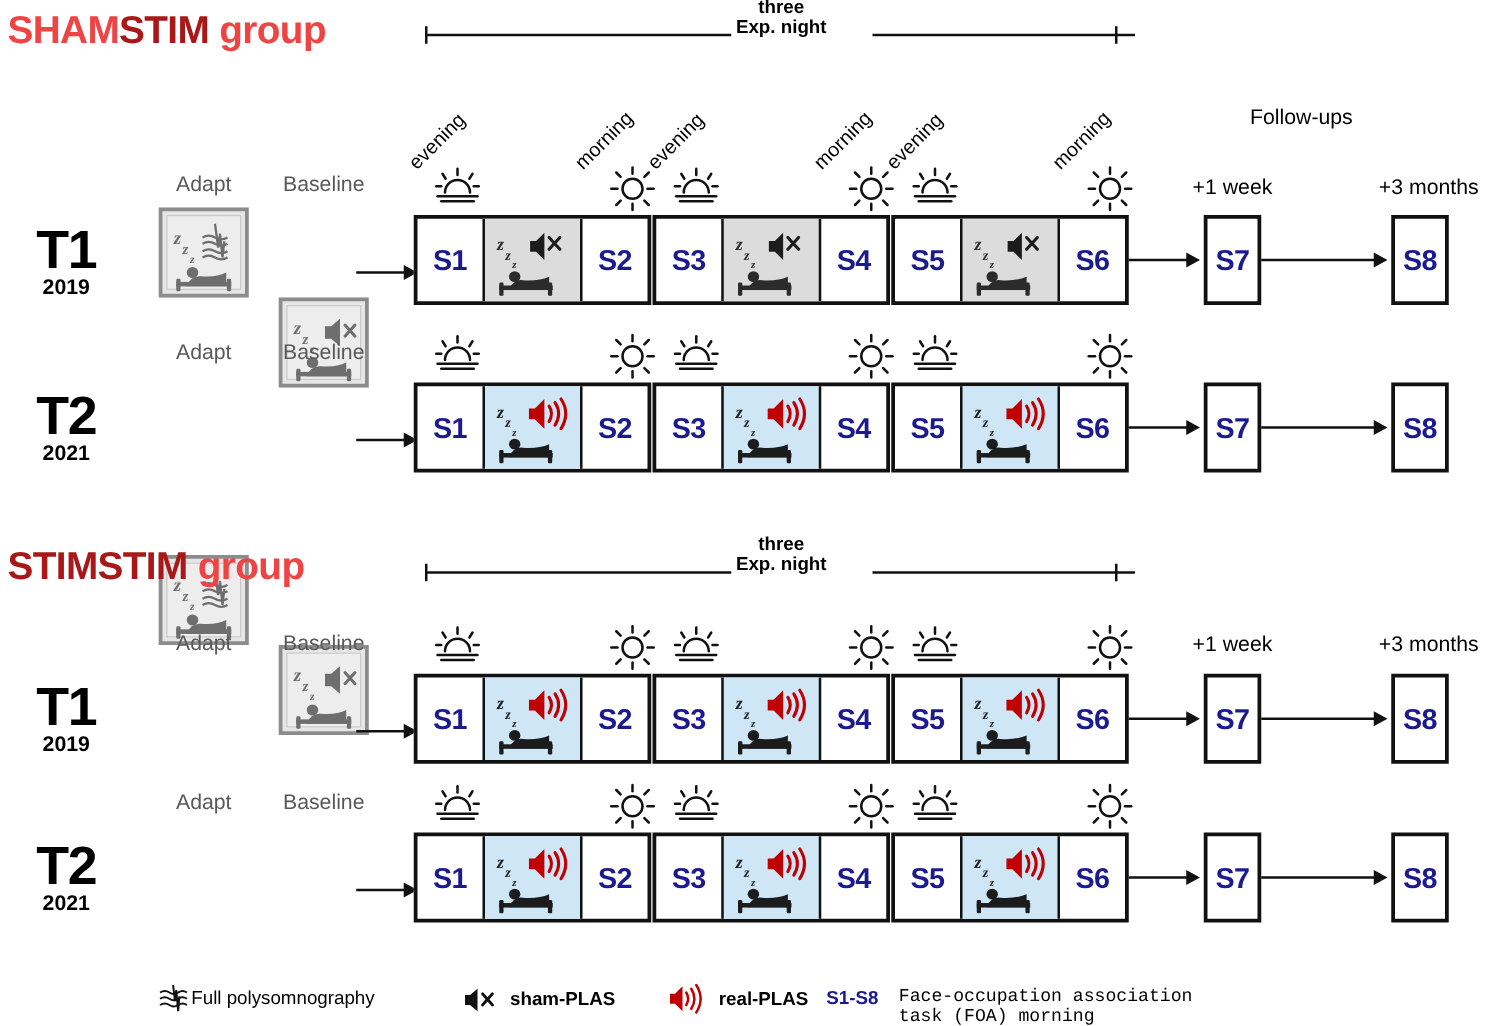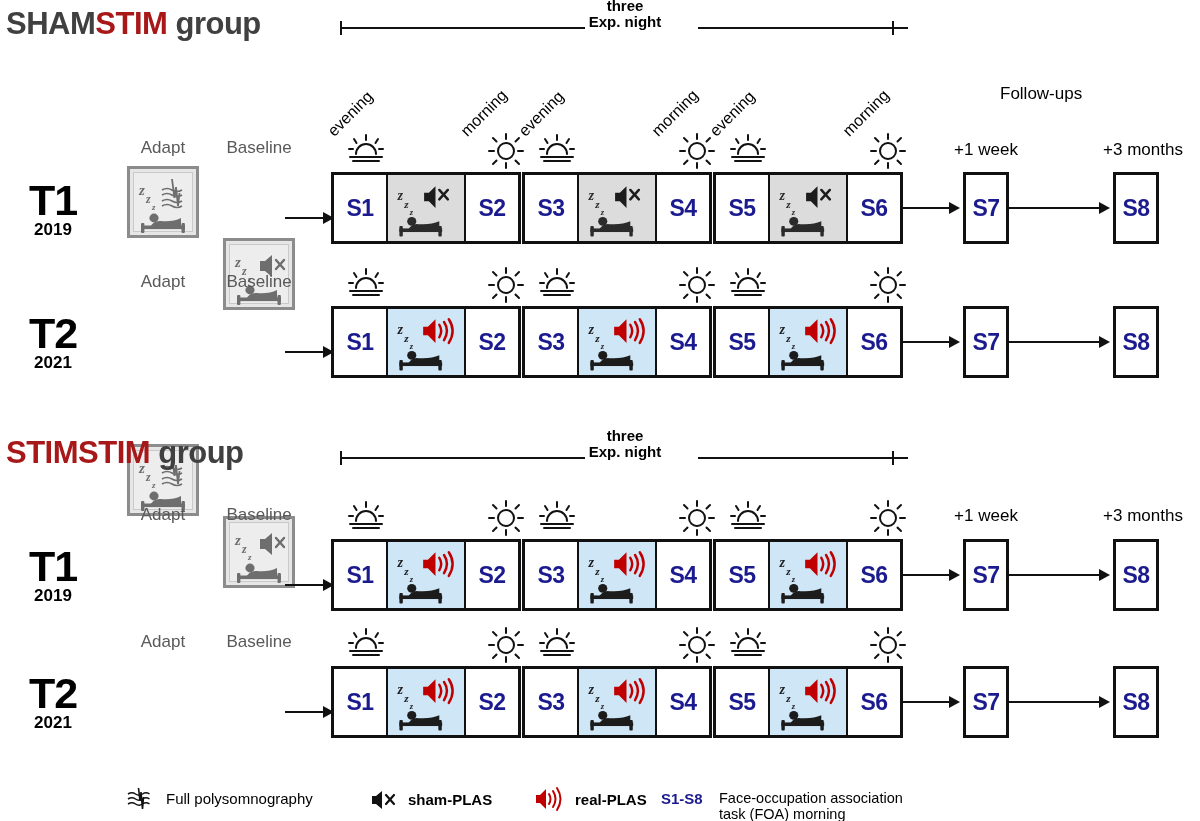--- a/index.html
+++ b/index.html
@@ -8,21 +8,21 @@
     font-family:"Liberation Sans", sans-serif;
     color:#000;position:relative;overflow:hidden;
   }
   .abs{position:absolute;}
 
   
   .group-title{
     font-size:31px;font-weight:bold;letter-spacing:-0.5px;white-space:nowrap;
   }
   .red{color:#A81818;}
-  .blk{color:#404040;}
+  .blk{color:#ef4444;}
 
   
   .exp-wrap{width:570px;height:46px;text-decoration:underline;}
   .exp-label{
     position:absolute;left:0;right:0;top:-2px;text-align:center;
     font-size:15px;font-weight:bold;line-height:16px;
   }
   .exp-line{position:absolute;top:27px;height:2px;background:#111;}
   .exp-cap{position:absolute;top:21px;width:2px;height:14px;background:#111;}
 
@@ -82,21 +82,21 @@
   .arrow-head{
     position:absolute;width:0;height:0;
     border-top:6px solid transparent;border-bottom:6px solid transparent;
     border-left:11px solid #111;
   }
 
   
   .legend-txt{font-size:15px;white-space:nowrap;}
   .legend-bold{font-size:15px;font-weight:bold;white-space:nowrap;}
   .legend-blue{color:#1b1b8f;font-size:15px;font-weight:bold;}
-  .legend-two{font-size:14.5px;line-height:16px;}
+  .legend-two{font-size:14.5px;line-height:16px;font-family:Liberation Mono, monospace;}
 
   svg{display:block;overflow:visible;}
 </style>
 </head>
 <body>
 
 <div class="abs group-title" style="left:6px;top:6px;">
   <span class="blk">SHAM</span><span class="red">STIM</span><span class="blk"> group</span>
 </div>
 
@@ -1047,21 +1047,21 @@
 <div class="abs" style="left:126px;top:787px;">
   <svg width="30" height="26" viewBox="0 0 30 26">
     <g stroke="#111" stroke-width="1.5" fill="none">
       <path d="M2 7 q4 -2.5 7.5 0 q3.5 2.5 7 0 q3.5 -2.5 7 0"></path>
       <path d="M2 12 q4 -2.5 7.5 0 q3.5 2.5 7 0 q3.5 -2.5 7 0"></path>
       <path d="M2 17 q4 -2.5 7.5 0 q3.5 2.5 7 0 q3.5 -2.5 7 0"></path>
     </g>
     <path d="M12.5 1 L14 14 L15 5 L16.5 22 L17.5 10" stroke="#111" stroke-width="1.6" fill="none"></path>
   </svg>
 </div>
-<div class="abs legend-txt" style="left:166px;top:790px;">Full polysomnography</div>
+<div class="abs legend-txt" style="left:153px;top:790px;">Full polysomnography</div>
 
 <div class="abs" style="left:370px;top:789px;">
   <svg width="36" height="22" viewBox="0 0 36 22">
     <path d="M2 7 h4 l6 -5 v18 l-6 -5 h-4 z" fill="#111"></path>
     <g stroke="#111" stroke-width="2.2" stroke-linecap="round">
         <line x1="16" y1="6" x2="24" y2="15"></line>
         <line x1="24" y1="6" x2="16" y2="15"></line>
       </g>
   </svg>
 </div>

